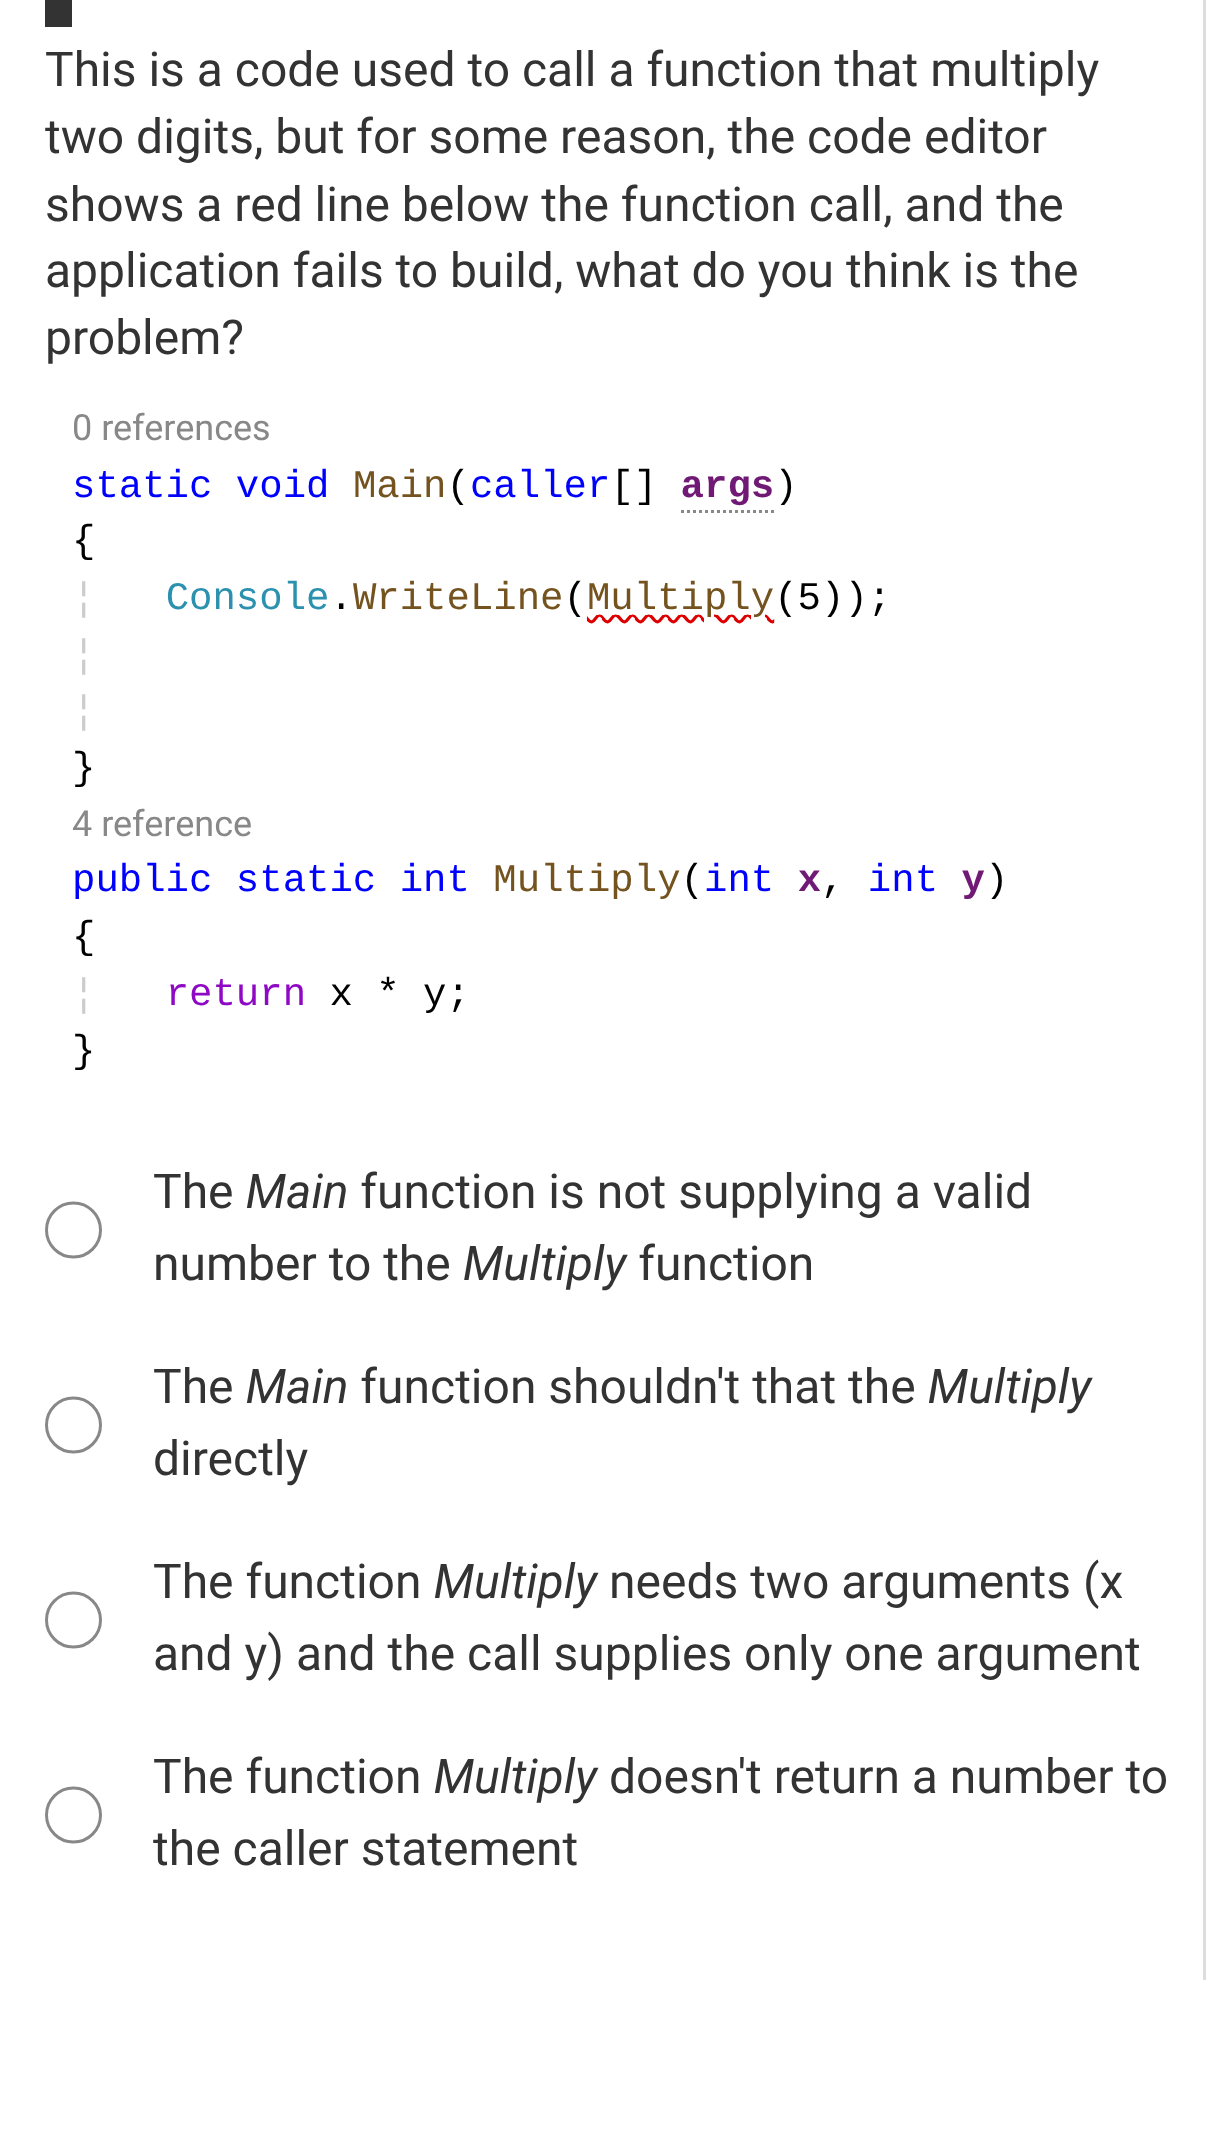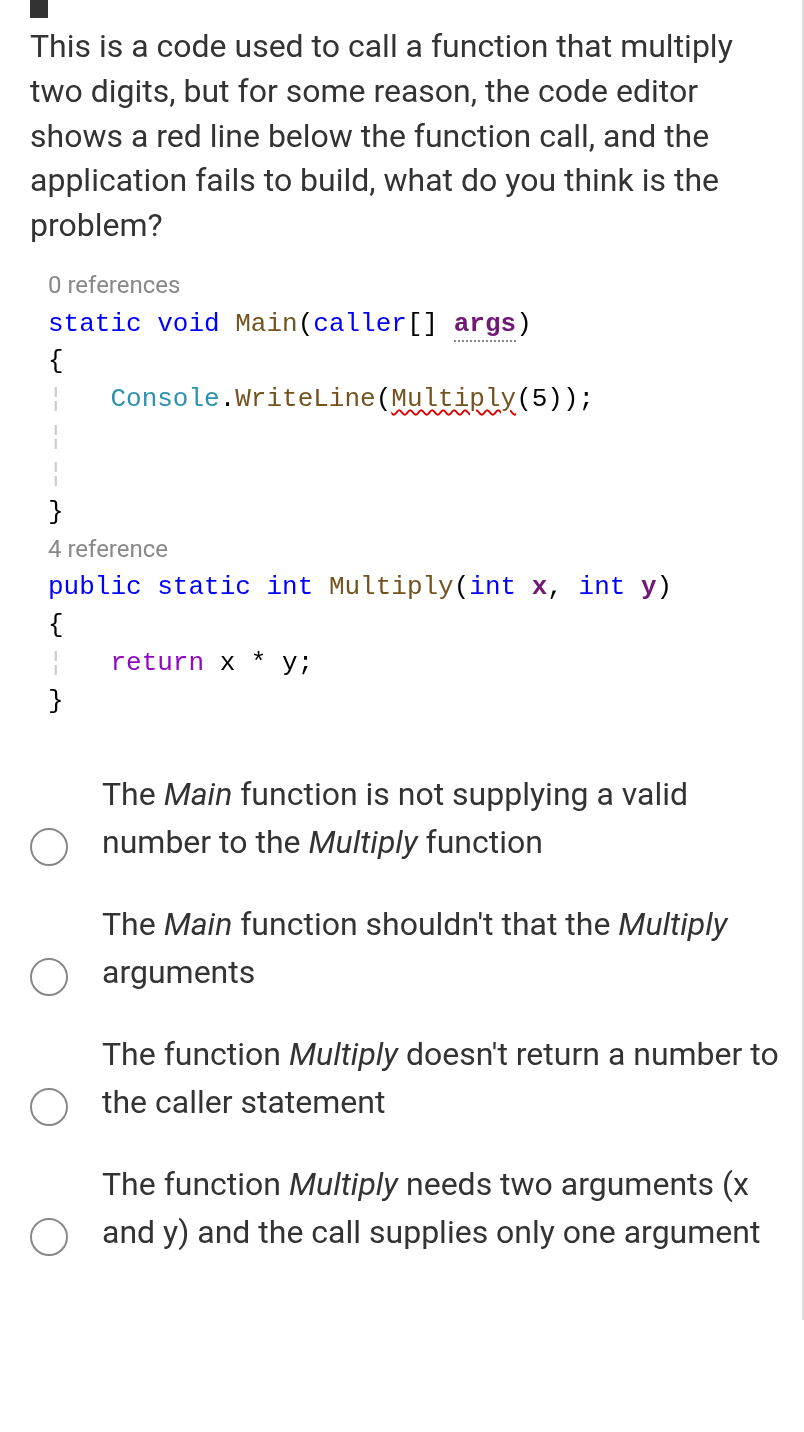--- a/index.html
+++ b/index.html
@@ -54,21 +54,21 @@
   }
   .dot-underline {
     border-bottom: 2px dotted #888;
     padding-bottom: 1px;
   }
   .options {
     margin-top: 50px;
   }
   .option {
     display: flex;
-    align-items: flex-end;
+    align-items: center;
     margin-bottom: 34px;
     cursor: pointer;
   }
   .radio {
     width: 38px;
     height: 38px;
     border: 2px solid #888;
     border-radius: 50%;
     flex-shrink: 0;
     margin-right: 34px;
@@ -103,24 +103,24 @@
 <span class="guide">¦</span>   <span class="kw-purple">return</span><span> x * y;</span>
 <span>}</span></div>
 
   <div class="options">
       <div class="option">
         <div class="radio"></div>
         <div class="option-text"><span>The </span><em>Main</em><span> function is not supplying a valid number to the </span><em>Multiply</em><span> function</span></div>
       </div>
       <div class="option">
         <div class="radio"></div>
-        <div class="option-text"><span>The </span><em>Main</em><span> function shouldn't that the </span><em>Multiply</em><span> arguments</span></div>
+        <div class="option-text"><span>The </span><em>Main</em><span> function shouldn't that the </span><em>Multiply</em><span> directly</span></div>
+      </div>
+      <div class="option">
+        <div class="radio"></div>
+        <div class="option-text"><span>The function </span><em>Multiply</em><span> needs two arguments (x and y) and the call supplies only one argument</span></div>
       </div>
       <div class="option">
         <div class="radio"></div>
         <div class="option-text"><span>The function </span><em>Multiply</em><span> doesn't return a number to the caller statement</span></div>
       </div>
-      <div class="option">
-        <div class="radio"></div>
-        <div class="option-text"><span>The function </span><em>Multiply</em><span> needs two arguments (x and y) and the call supplies only one argument</span></div>
-      </div>
     </div>
 </div>
 
 </body></html>

